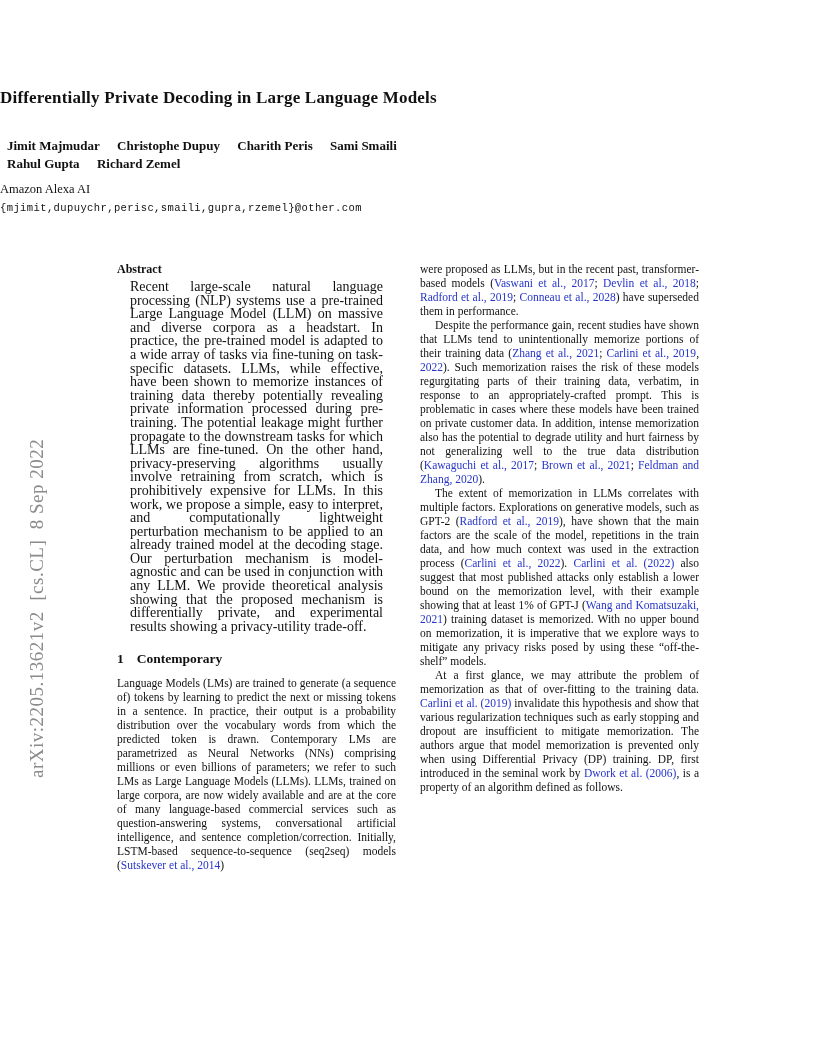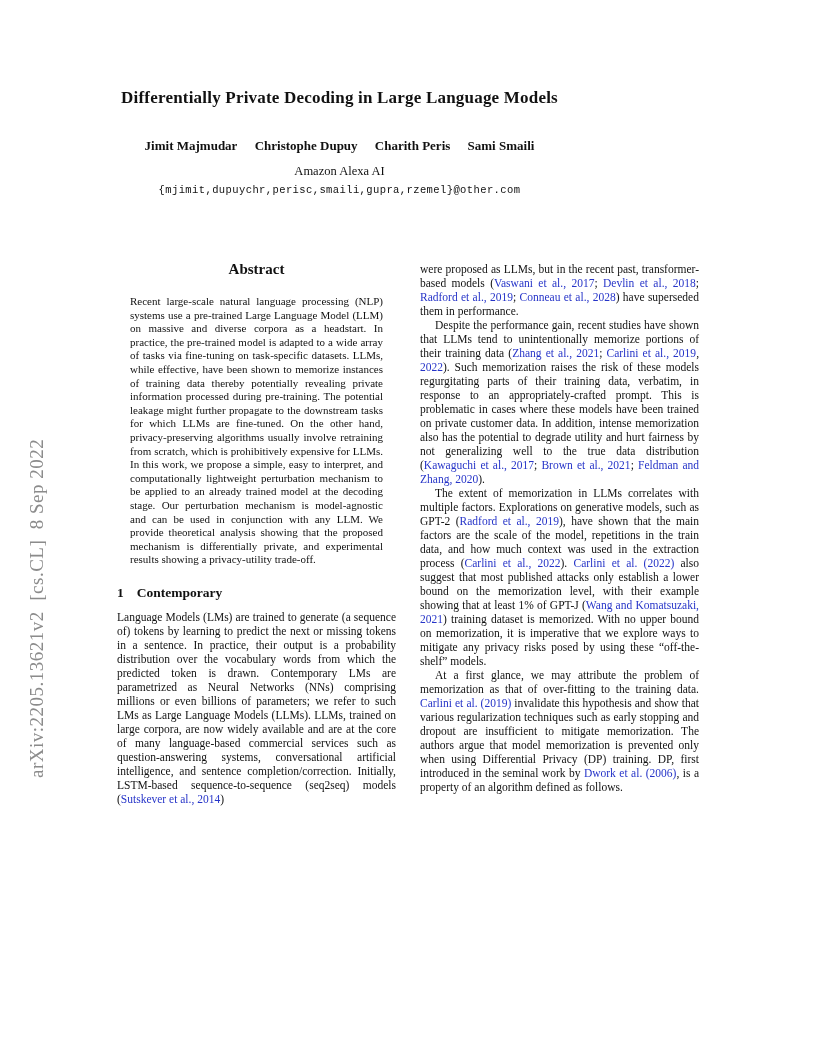--- a/index.html
+++ b/index.html
@@ -18,21 +18,21 @@
     top:778px;
     transform-origin:0 0;
     transform:rotate(-90deg);
     white-space:pre;
     font-size:19px;
     letter-spacing:0.5px;
     color:#8b8b8b;
   }
 
   
-  .header { position:absolute; top:88px; left:0; width:679px; text-align:center; }
+  .header { position:absolute; top:88px; left:0; width:679px; text-align:left; }
   .title  { font-size:17px; font-weight:bold; letter-spacing:0.2px; }
   .authors { margin-top:30px; font-size:13px; font-weight:bold; }
   .authors .author { margin:0 7px; display:inline-block; }
   .authors-row2 { margin-top:2px; }
   .affiliation { margin-top:10px; font-size:12.5px; }
   .email {
     margin-top:5px;
     font-family:"Liberation Mono","DejaVu Sans Mono",monospace;
     font-size:10.5px;
     letter-spacing:0.4px;
@@ -44,22 +44,22 @@
     top:262px;
     width:279px;
     font-size:11.5px;
     line-height:14px;
     text-align:justify;
     hyphens:auto;
   }
   .col-left  { left:117px; }
   .col-right { left:420px; }
 
-  .abstract-heading { text-align:center; font-weight:bold; font-size:15px; margin-bottom:19px; }
-  .abstract-body { padding:0 13px; font-size:11px; line-height:13.6px; }
+  .abstract-heading { text-align:left; font-weight:bold; font-size:12px; margin-bottom:4px; }
+  .abstract-body { padding:0 13px; font-size:14px; line-height:13.6px; }
 
   .section-heading { font-size:13.5px; font-weight:bold; margin-top:19px; margin-bottom:10px; text-align:left; }
   .section-number { margin-right:13px; }
 
   p.para { margin:0; }
   p.indent { text-indent:15px; }
 
   .cite { color:#2634C8; }
 </style>
 </head>
@@ -68,20 +68,24 @@
 <div class="watermark">arXiv:2205.13621v2  [cs.CL]  8 Sep 2022</div>
 
 <div class="header">
   <div class="title">Differentially Private Decoding in Large Language Models</div>
   <div class="authors">
     <span class="author">Jimit Majmudar</span>
     <span class="author">Christophe Dupuy</span>
     <span class="author">Charith Peris</span>
     <span class="author">Sami Smaili</span>
   </div>
+  <div class="authors authors-row2">
+    <span class="author">Rahul Gupta</span>
+    <span class="author">Richard Zemel</span>
+  </div>
   <div class="affiliation">Amazon Alexa AI</div>
   <div class="email">{mjimit,dupuychr,perisc,smaili,gupra,rzemel}@other.com</div>
 </div>
 
 <div class="col col-left">
   <div class="abstract-heading">Abstract</div>
   <div class="abstract-body">Recent large-scale natural language processing (NLP) systems use a pre-trained Large Language Model (LLM) on massive and diverse corpora as a headstart. In practice, the pre-trained model is adapted to a wide array of tasks via fine-tuning on task-specific datasets. LLMs, while effective, have been shown to memorize instances of training data thereby potentially revealing private information processed during pre-training. The potential leakage might further propagate to the downstream tasks for which LLMs are fine-tuned. On the other hand, privacy-preserving algorithms usually involve retraining from scratch, which is prohibitively expensive for LLMs. In this work, we propose a simple, easy to interpret, and computationally lightweight perturbation mechanism to be applied to an already trained model at the decoding stage. Our perturbation mechanism is model-agnostic and can be used in conjunction with any LLM. We provide theoretical analysis showing that the proposed mechanism is differentially private, and experimental results showing a privacy-utility trade-off.</div>
   <div class="section-heading">
     <span class="section-number">1</span><span>Contemporary</span>
   </div>

